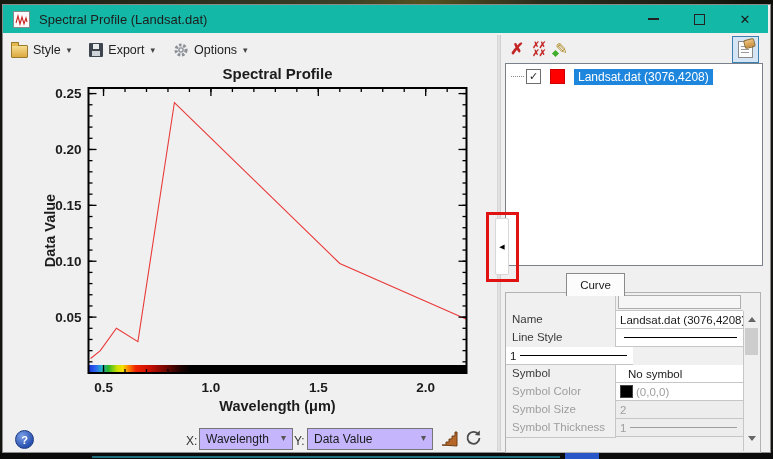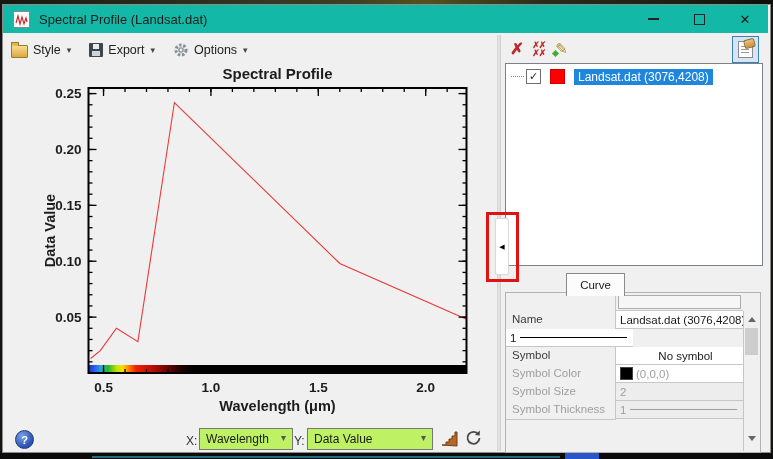--- a/index.html
+++ b/index.html
@@ -45,21 +45,21 @@
   #chart{left:0;top:55px;}
 
   
   .help-btn{left:12px;top:425px;width:17px;height:17px;border-radius:50%;
      background:radial-gradient(circle at 35% 30%,#7aa0e8,#2a50b0 70%);
      border:1px solid #1a3a80;color:#fff;font-size:11px;font-weight:bold;
      display:flex;align-items:center;justify-content:center;}
   .axis-label{font-size:12px;color:#333;}
   .xsel-label{left:183px;top:429px;}
   .ysel-label{left:291px;top:429px;}
-  .selectbox{height:20px;background:#bef264;border:1px solid #767676;font-size:12px;color:#1a1a1a;
+  .selectbox{height:20px;background:#c4b5fd;border:1px solid #767676;font-size:12px;color:#1a1a1a;
      display:flex;align-items:center;padding-left:6px;position:absolute;}
   .sel-x{left:196px;top:423px;width:86px;}
   .sel-y{left:304px;top:423px;width:118px;}
   .sel-caret{position:absolute;right:6px;top:3px;font-size:10px;color:#555;}
 
   
   .splitter{left:494px;top:30px;width:4px;height:416px;
      background:linear-gradient(90deg,#cfcfcf,#e9e9e9,#c7c7c7);}
   .collapse-btn{left:492px;top:213px;width:12px;height:55px;background:#fff;
      border:1px solid #d8d8d8;border-radius:2px;display:flex;align-items:center;justify-content:center;
@@ -94,21 +94,21 @@
   .tab-general{left:3px;top:240px;width:60px;height:18px;background:#f0f0f0;border:1px solid #9a9a9a;border-bottom:none;margin-top:36px;}
   .tab-curve{left:64px;top:240px;width:57px;height:22px;background:#fcfcfc;border:1px solid #8a8a8a;border-bottom:none;z-index:2;}
 
   .prop-grid{left:3px;top:259px;width:254px;height:159px;background:#f0f0f0;
      border:1px solid #b2b2b2;overflow:hidden;}
   .pg-row{display:flex;height:18px;box-sizing:border-box;}
   .pg-label{width:110px;box-sizing:border-box;padding:2px 0 16px 6px;font-size:11.5px;color:#3a3a3a;
      border-right:1px solid #c6c6c6;border-bottom:1px solid #c6c6c6;background:#f0f0f0;white-space:nowrap;overflow:hidden;}
   .pg-value{width:127px;box-sizing:border-box;background:#fff;border-bottom:1px solid #c6c6c6;
      display:flex;align-items:center;padding-left:4px;font-size:11.5px;color:#1a1a1a;white-space:nowrap;overflow:hidden;}
-  .pg-value.center{justify-content:center;padding-left:12px;}
+  .pg-value.center{justify-content:flex-start;padding-left:12px;}
   .pg-value.fillgray{background:#ededed;}
   .pg-row.disabled .pg-label,.pg-row.disabled .pg-value{color:#9e9e9e;}
   .pg-line{flex:1;height:1px;background:#000;margin:0 6px 0 4px;}
   .pg-row.disabled .pg-line{background:#9e9e9e;}
   .pg-swatch{width:11px;height:11px;border:1px solid #444;margin-right:3px;flex:none;}
   .pg-hdrbtn{margin:2px;height:12px;flex:1;background:#f6f6f6;border:1px solid #aeaeae;}
   .pg-scroll{position:absolute;right:0;top:18px;width:16px;height:140px;background:#f0f0f0;border-left:1px solid #c6c6c6;}
   .sc-up{position:absolute;left:4px;top:6px;width:0;height:0;border-left:4px solid transparent;
      border-right:4px solid transparent;border-bottom:5px solid #666;}
   .sc-down{position:absolute;left:4px;bottom:10px;width:0;height:0;border-left:4px solid transparent;
@@ -368,20 +368,26 @@
         </div>
       </div>
       <div id="pg-rows">
           <div class="pg-row">
             <div class="pg-label">Name</div>
             <div class="pg-value">
               <span>Landsat.dat (3076,4208)</span>
             </div>
           </div>
           <div class="pg-row">
+            <div class="pg-label">Line Style</div>
+            <div class="pg-value">
+              <span class="pg-line"></span>
+            </div>
+          </div>
+          <div class="pg-row">
             <div class="pg-value">
               <span>1</span>
               <span class="pg-line"></span>
             </div>
           </div>
           <div class="pg-row">
             <div class="pg-label">Symbol</div>
             <div class="pg-value center">
               <span>No symbol</span>
             </div>

